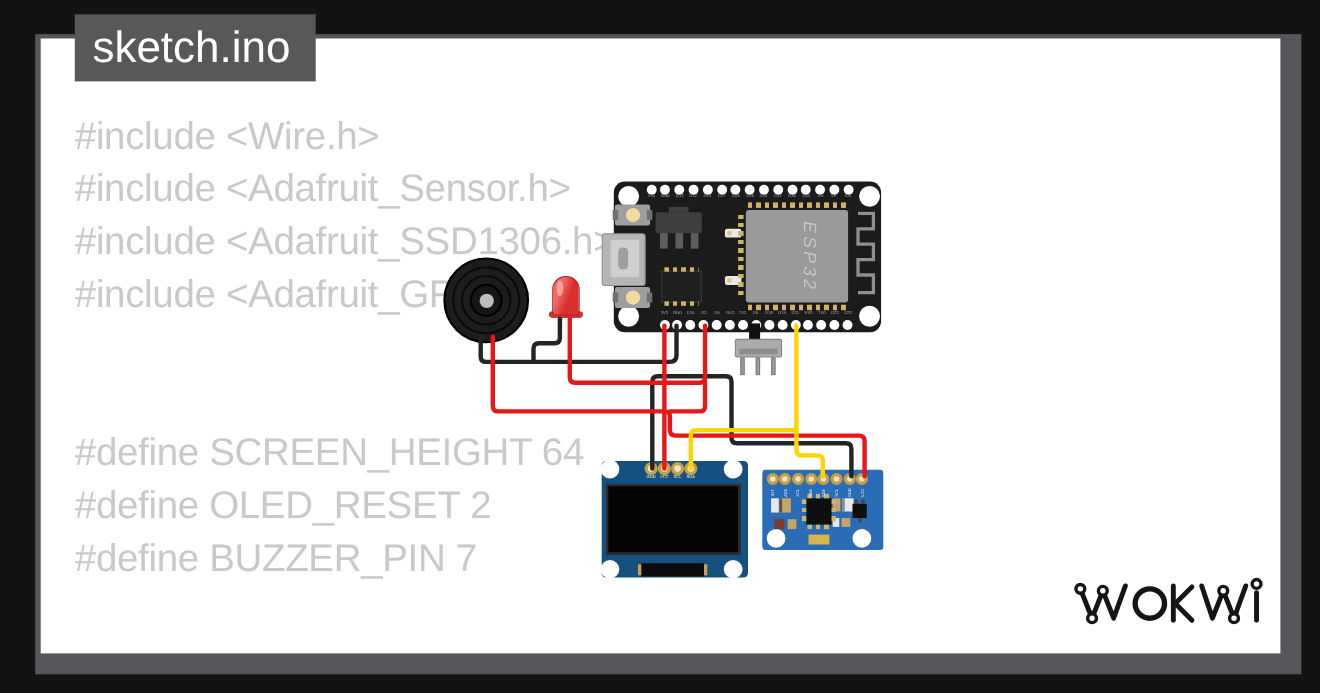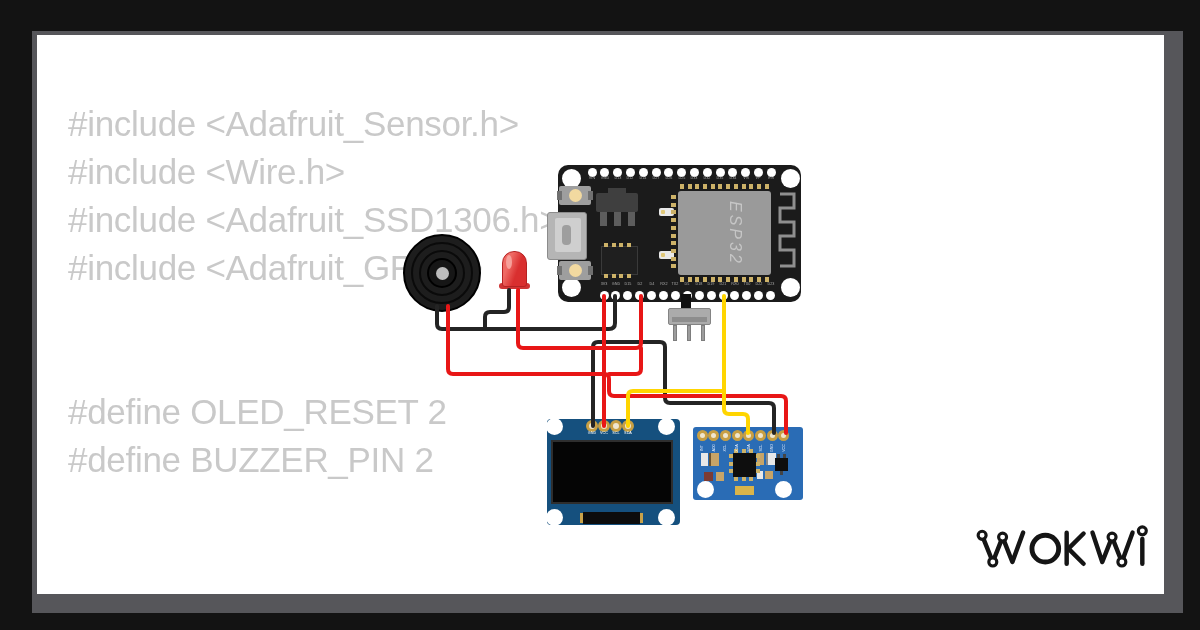--- a/index.html
+++ b/index.html
@@ -62,30 +62,34 @@
   .logo{position:absolute;left:975px;top:521px;z-index:9;}
   .wires{position:absolute;left:0;top:0;z-index:4;pointer-events:none;}
 </style>
 </head>
 <body>
 
 <div class="stage">
   <div class="shadow"></div>
   <div class="card"></div>
 
+  <div class="tab">
+    <span>sketch.ino</span>
+  </div>
 
   <div class="code">
+    <p>#include &lt;Wire.h&gt;</p>
     <p>#include &lt;Adafruit_Sensor.h&gt;</p>
-    <p>#include &lt;Wire.h&gt;</p>
     <p>#include &lt;Adafruit_SSD1306.h&gt;</p>
     <p>#include &lt;Adafruit_GFX.h&gt;</p>
     <p></p>
     <p></p>
+    <p>#define SCREEN_HEIGHT 64</p>
     <p>#define OLED_RESET 2</p>
-    <p>#define BUZZER_PIN 2</p>
+    <p>#define BUZZER_PIN 7</p>
   </div>
 
   <div class="comp esp">
     <span class="hole" style="left:4px;top:4px;width:19px;height:19px;"></span>
     <span class="hole" style="left:223px;top:4px;width:19px;height:19px;"></span>
     <span class="hole" style="left:4px;top:113px;width:19px;height:19px;"></span>
     <span class="hole" style="left:223px;top:113px;width:19px;height:19px;"></span>
     <span class="usb">
         <i class="in"></i>
         <i class="slot"></i>

